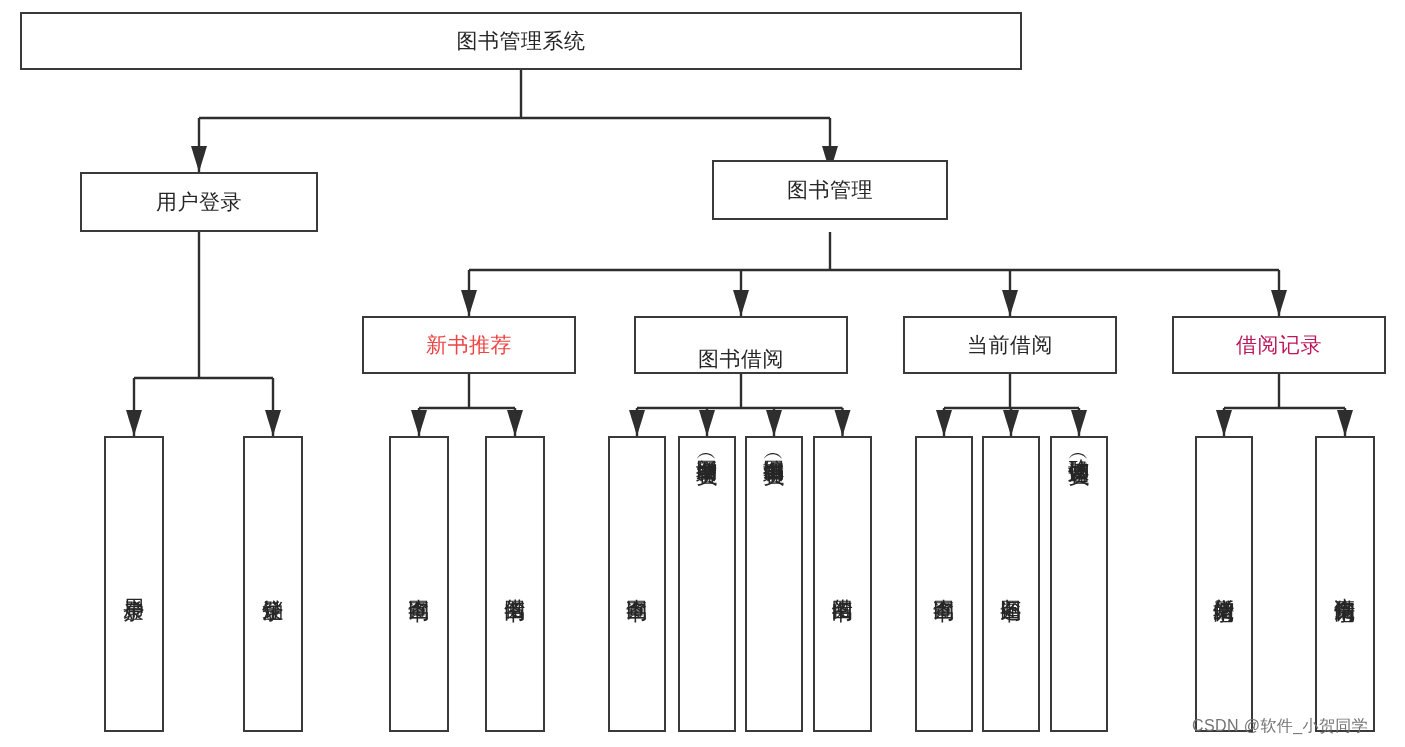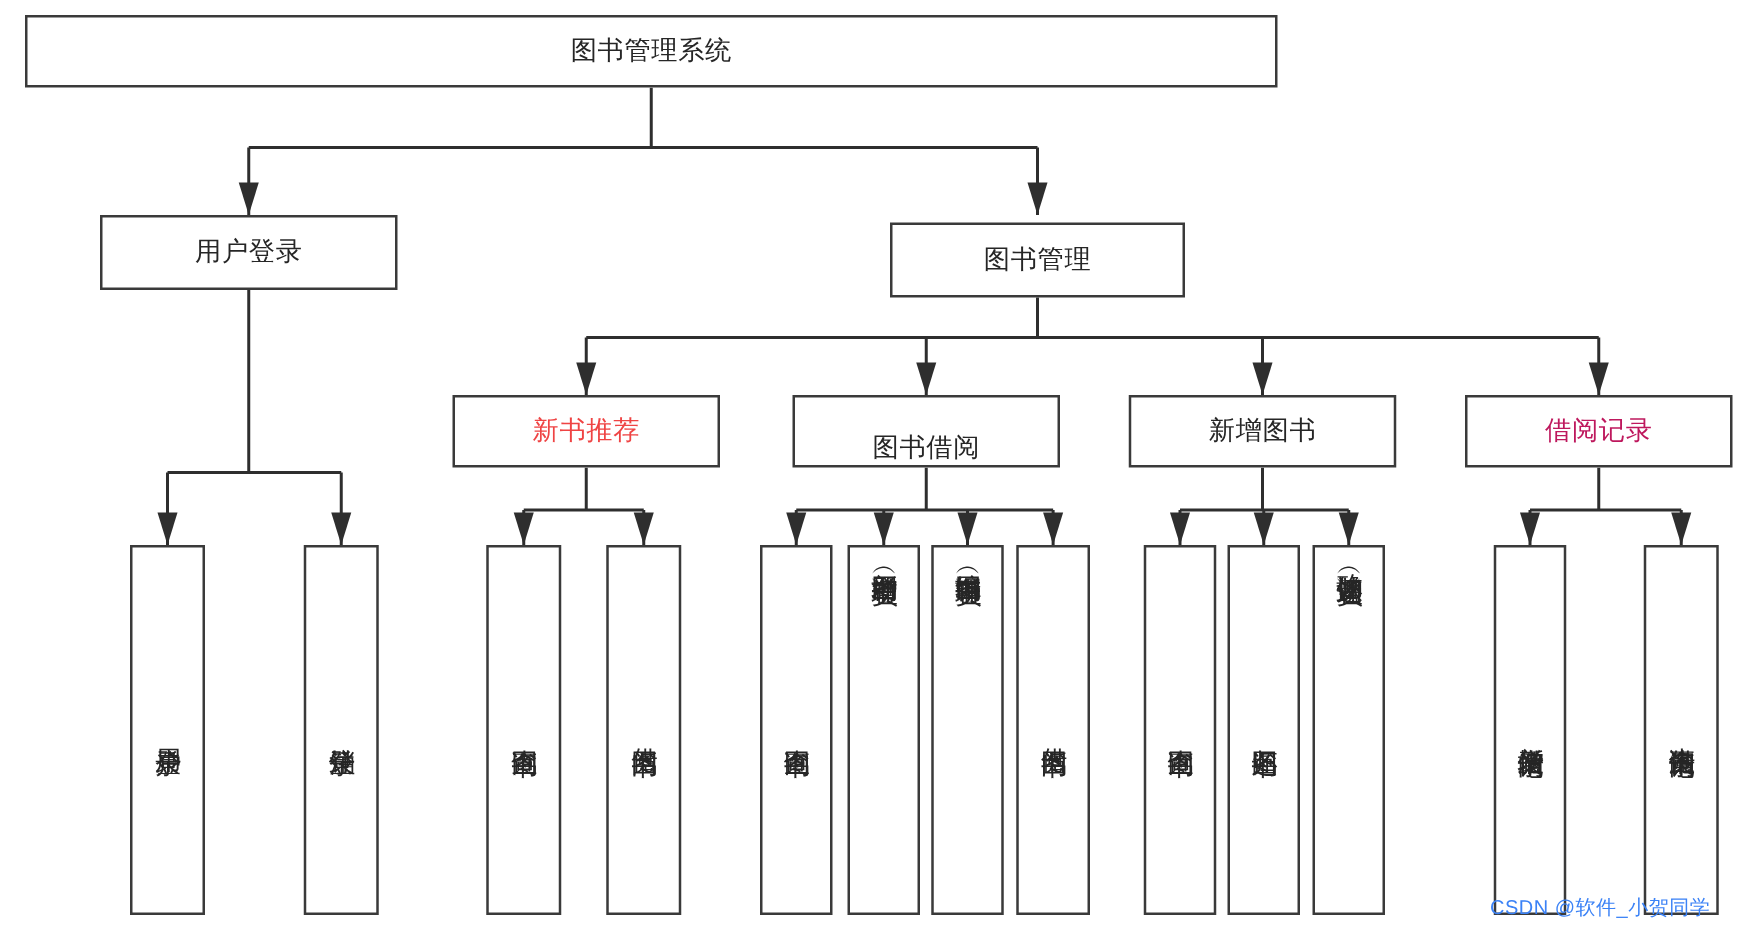--- a/index.html
+++ b/index.html
@@ -59,21 +59,21 @@
     line-height: 1.02;
     letter-spacing: 1px;
     white-space: nowrap;
   }
   .node.vert.tall .label {
     align-self: flex-start;
   }
   .watermark {
     position: absolute;
     font-size: 16px;
-    color: #3b82f6;
+    color: #737373;
     white-space: nowrap;
     letter-spacing: 0.4px;
   }
 </style>
 </head>
 <body>
 
 <div id="diagram-root">
   <svg class="edges" viewBox="0 0 1405 747" xmlns="http://www.w3.org/2000/svg">
     <g id="edge-group">
@@ -131,31 +131,31 @@
         <polygon points="1337,410 1353,410 1345,436" fill="#2e2e2e"></polygon>
       </g>
   </svg>
   <div id="node-layer">
       <div class="node horiz" style="left: 20px; top: 12px; width: 1002px; height: 58px; border-color: rgb(58, 58, 58); background: rgb(255, 255, 255); color: rgb(38, 38, 38);">
         <span class="label">图书管理系统</span>
       </div>
       <div class="node horiz" style="left: 80px; top: 172px; width: 238px; height: 60px; border-color: rgb(58, 58, 58); background: rgb(255, 255, 255); color: rgb(38, 38, 38);">
         <span class="label">用户登录</span>
       </div>
-      <div class="node horiz" style="left: 712px; top: 178px; width: 236px; height: 60px; border-color: rgb(58, 58, 58); background: rgb(255, 255, 255); color: rgb(38, 38, 38);">
+      <div class="node horiz" style="left: 712px; top: 160px; width: 236px; height: 60px; border-color: rgb(58, 58, 58); background: rgb(255, 255, 255); color: rgb(38, 38, 38);">
         <span class="label">图书管理</span>
       </div>
       <div class="node horiz" style="left: 362px; top: 316px; width: 214px; height: 58px; border-color: rgb(58, 58, 58); background: rgb(255, 255, 255); color: #ef4444;">
         <span class="label">新书推荐</span>
       </div>
       <div class="node horiz" style="left: 634px; top: 316px; width: 214px; height: 58px; border-color: rgb(58, 58, 58); background: rgb(255, 255, 255); color: rgb(38, 38, 38); align-items: flex-end;">
         <span class="label">图书借阅</span>
       </div>
       <div class="node horiz" style="left: 903px; top: 316px; width: 214px; height: 58px; border-color: rgb(58, 58, 58); background: rgb(255, 255, 255); color: rgb(38, 38, 38);">
-        <span class="label">新增图书</span>
+        <span class="label">当前借阅</span>
       </div>
       <div class="node horiz" style="left: 1172px; top: 316px; width: 214px; height: 58px; border-color: rgb(58, 58, 58); background: rgb(255, 255, 255); color: #be185d;">
         <span class="label">借阅记录</span>
       </div>
       <div class="node vert" style="left: 104px; top: 436px; width: 60px; height: 296px; border-color: rgb(58, 58, 58); background: rgb(255, 255, 255); color: rgb(38, 38, 38);">
         <span class="label">用户登录</span>
       </div>
       <div class="node vert" style="left: 243px; top: 436px; width: 60px; height: 296px; border-color: rgb(58, 58, 58); background: rgb(255, 255, 255); color: rgb(38, 38, 38);">
         <span class="label">注销登录</span>
       </div>

